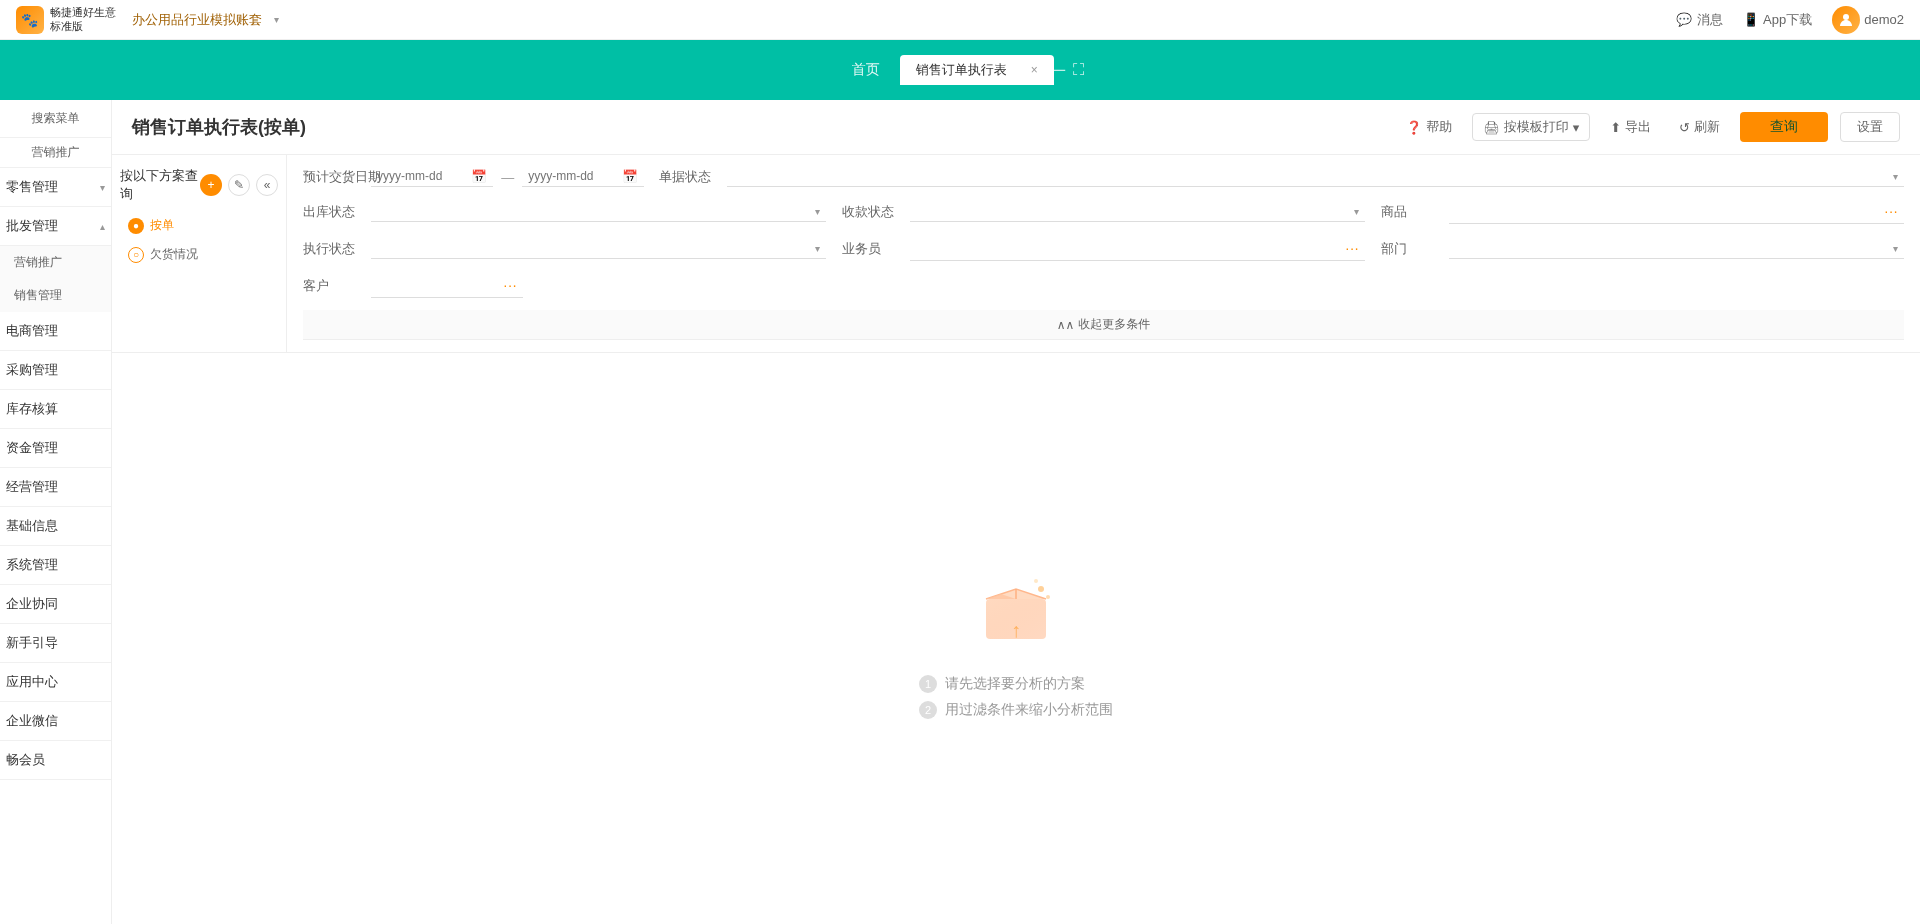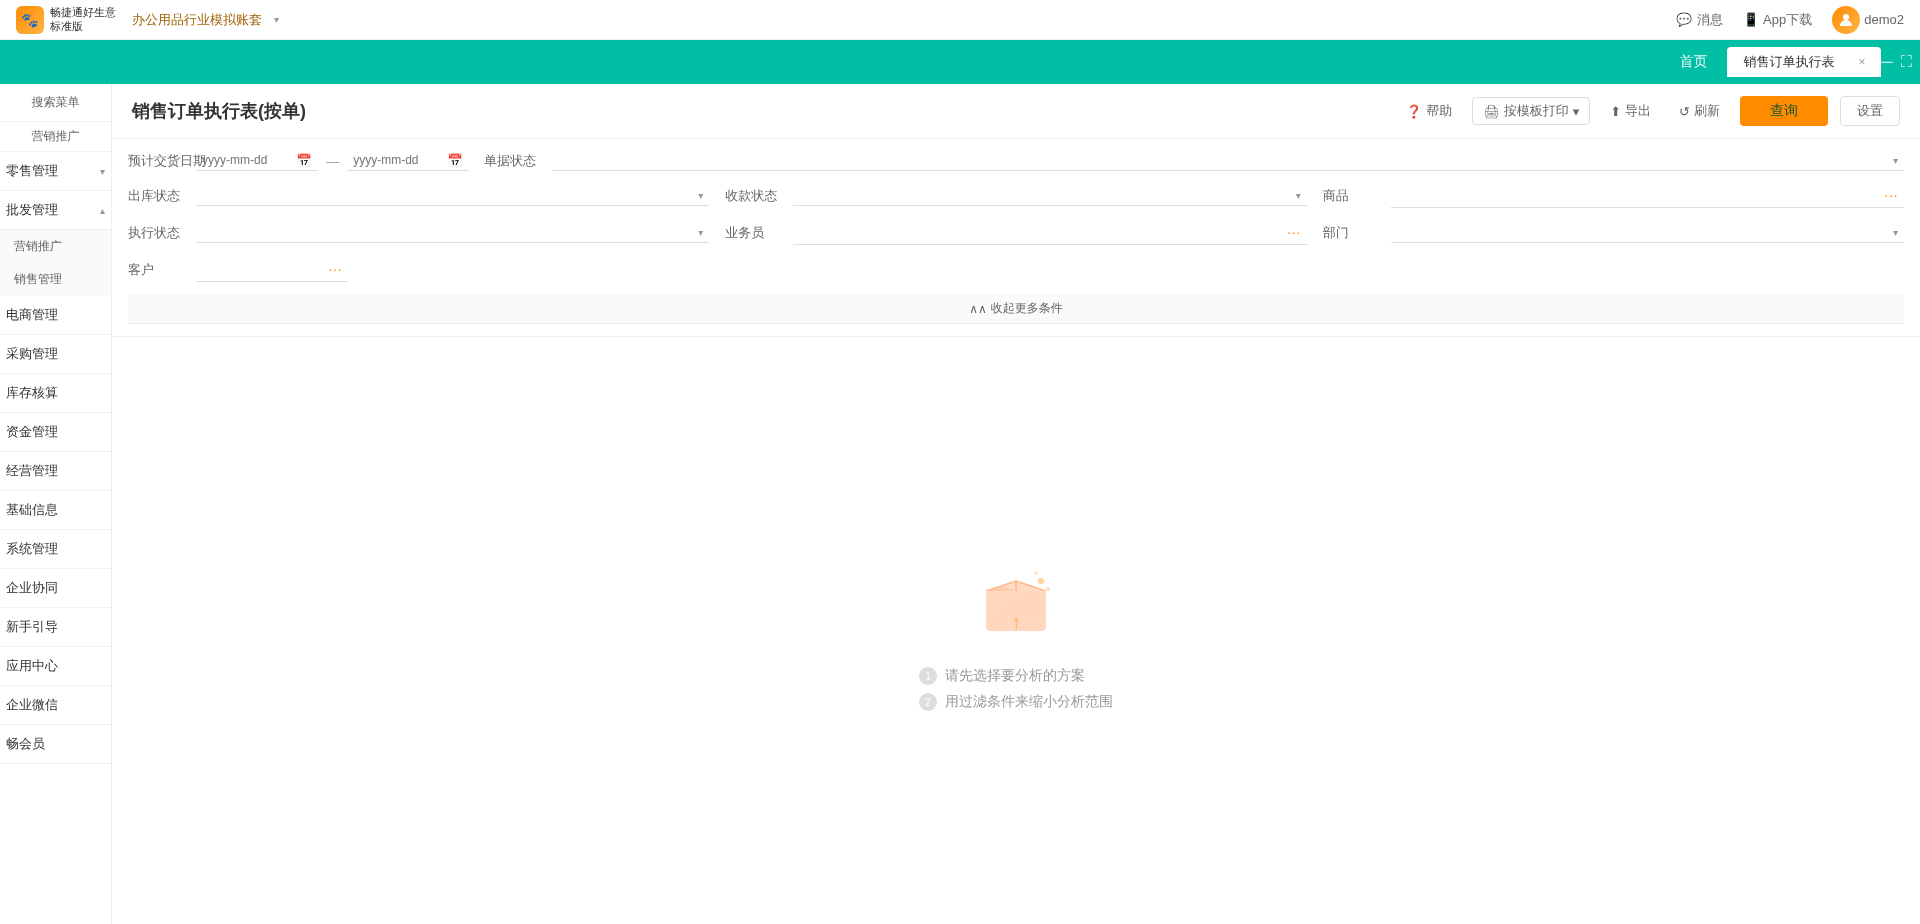--- a/index.html
+++ b/index.html
@@ -70,26 +70,26 @@
       display: flex;
       align-items: center;
       justify-content: center;
       color: white;
       font-size: 12px;
     }
 
     
     .tab-bar {
       background: #00bfa5;
-      height: 44px;
+      height: 60px;
       display: flex;
       align-items: center;
       padding: 0 8px;
       flex-shrink: 0;
-      justify-content: flex-end;
+      justify-content: center;
     }
     .tab-bar-left {
       display: flex;
       align-items: center;
       gap: 4px;
     }
     .tab-home {
       color: white;
       padding: 8px 16px;
       font-size: 14px;
@@ -600,20 +600,38 @@
           <span>↺</span>
           <span>刷新</span>
         </div>
         <button class="btn-primary">查询</button>
         <button class="btn-secondary">设置</button>
       </div>
     </div>
 
     <div class="filter-panel">
 
+      <div class="filter-sidebar">
+        <div class="filter-sidebar-header">
+          <span class="filter-sidebar-title">按以下方案查询</span>
+          <div class="filter-sidebar-icons">
+            <div class="filter-sidebar-icon orange">+</div>
+            <div class="filter-sidebar-icon outline">✎</div>
+            <div class="filter-sidebar-icon outline">«</div>
+          </div>
+        </div>
+        <div class="filter-sub-item active">
+          <span class="sub-dot">●</span>
+          <span>按单</span>
+        </div>
+        <div class="filter-sub-item">
+          <span class="sub-dot-outline">○</span>
+          <span>欠货情况</span>
+        </div>
+      </div>
 
       <div class="filter-main">
 
         <div class="filter-row">
 
 
           <div class="filter-field" style="max-width:340px;">
             <span class="filter-label">预计交货日期</span>
             <div class="date-input-wrap">
               <input class="date-input" type="text" placeholder="yyyy-mm-dd" style="">

